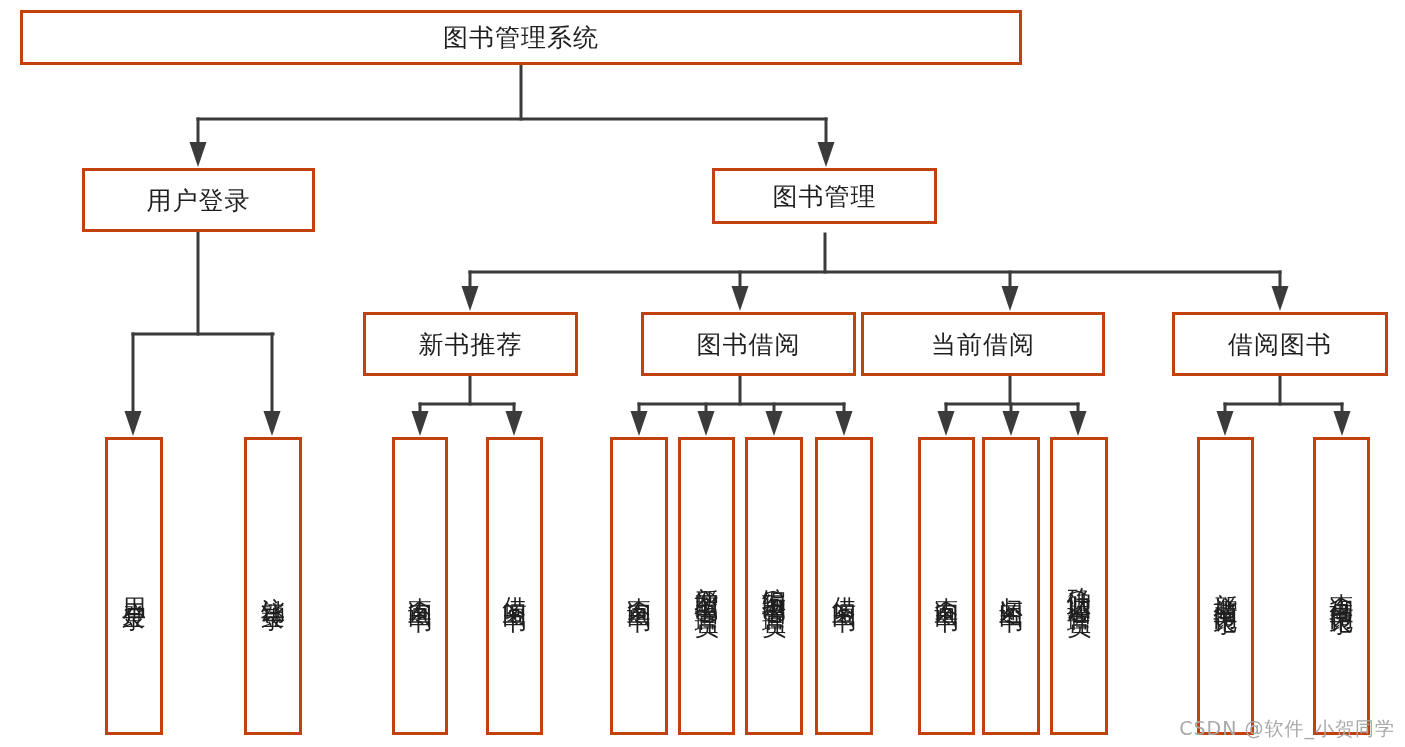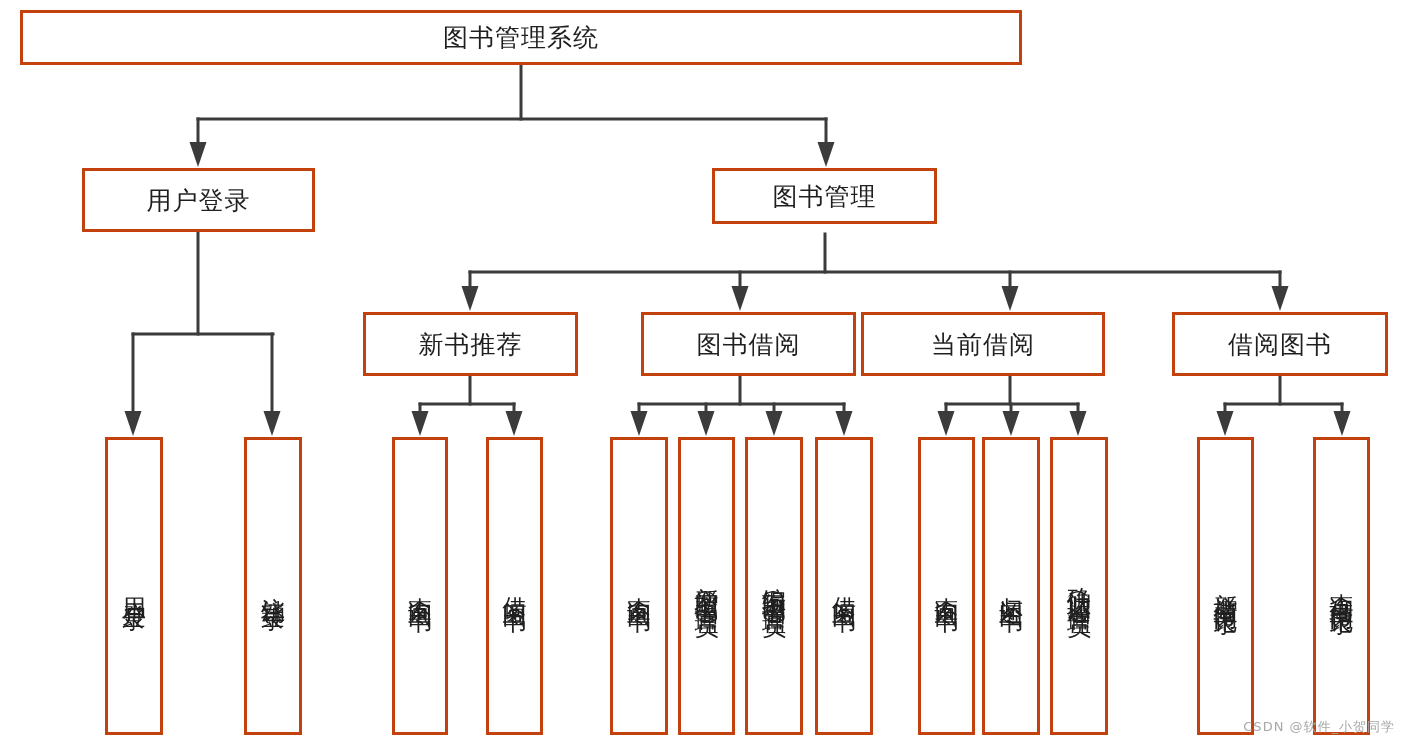--- a/index.html
+++ b/index.html
@@ -14,22 +14,22 @@
     border:3px solid #c2410c;background:#ffffff;
     display:flex;align-items:center;justify-content:center;
     color:#1f1f1f;z-index:2;
   }
   .h-label{font-size:25px;letter-spacing:1px;white-space:nowrap;}
   .leaf .v-label{
     writing-mode:vertical-rl;text-orientation:mixed;
     font-size:24px;letter-spacing:4px;line-height:1;white-space:nowrap;
   }
   #watermark{
-    position:absolute;right:10px;bottom:11px;z-index:5;
-    font-size:13px;letter-spacing:1px;color:#a8a8a8;white-space:nowrap;
+    position:absolute;right:10px;bottom:5px;z-index:5;
+    font-size:19px;letter-spacing:1px;color:#a8a8a8;white-space:nowrap;
   }
 </style>
 </head>
 <body>
 
 <svg id="connector-layer" width="1405" height="747" viewBox="0 0 1405 747">
     <line x1="521" y1="65" x2="521" y2="119" stroke="#3b3b3b" stroke-width="3" stroke-linecap="square"></line>
     <line x1="198" y1="119" x2="826" y2="119" stroke="#3b3b3b" stroke-width="3" stroke-linecap="square"></line>
     <line x1="198" y1="119" x2="198" y2="149" stroke="#3b3b3b" stroke-width="3" stroke-linecap="square"></line>
     <polygon points="189.5,142 206.5,142 198,167" fill="#3b3b3b"></polygon>

